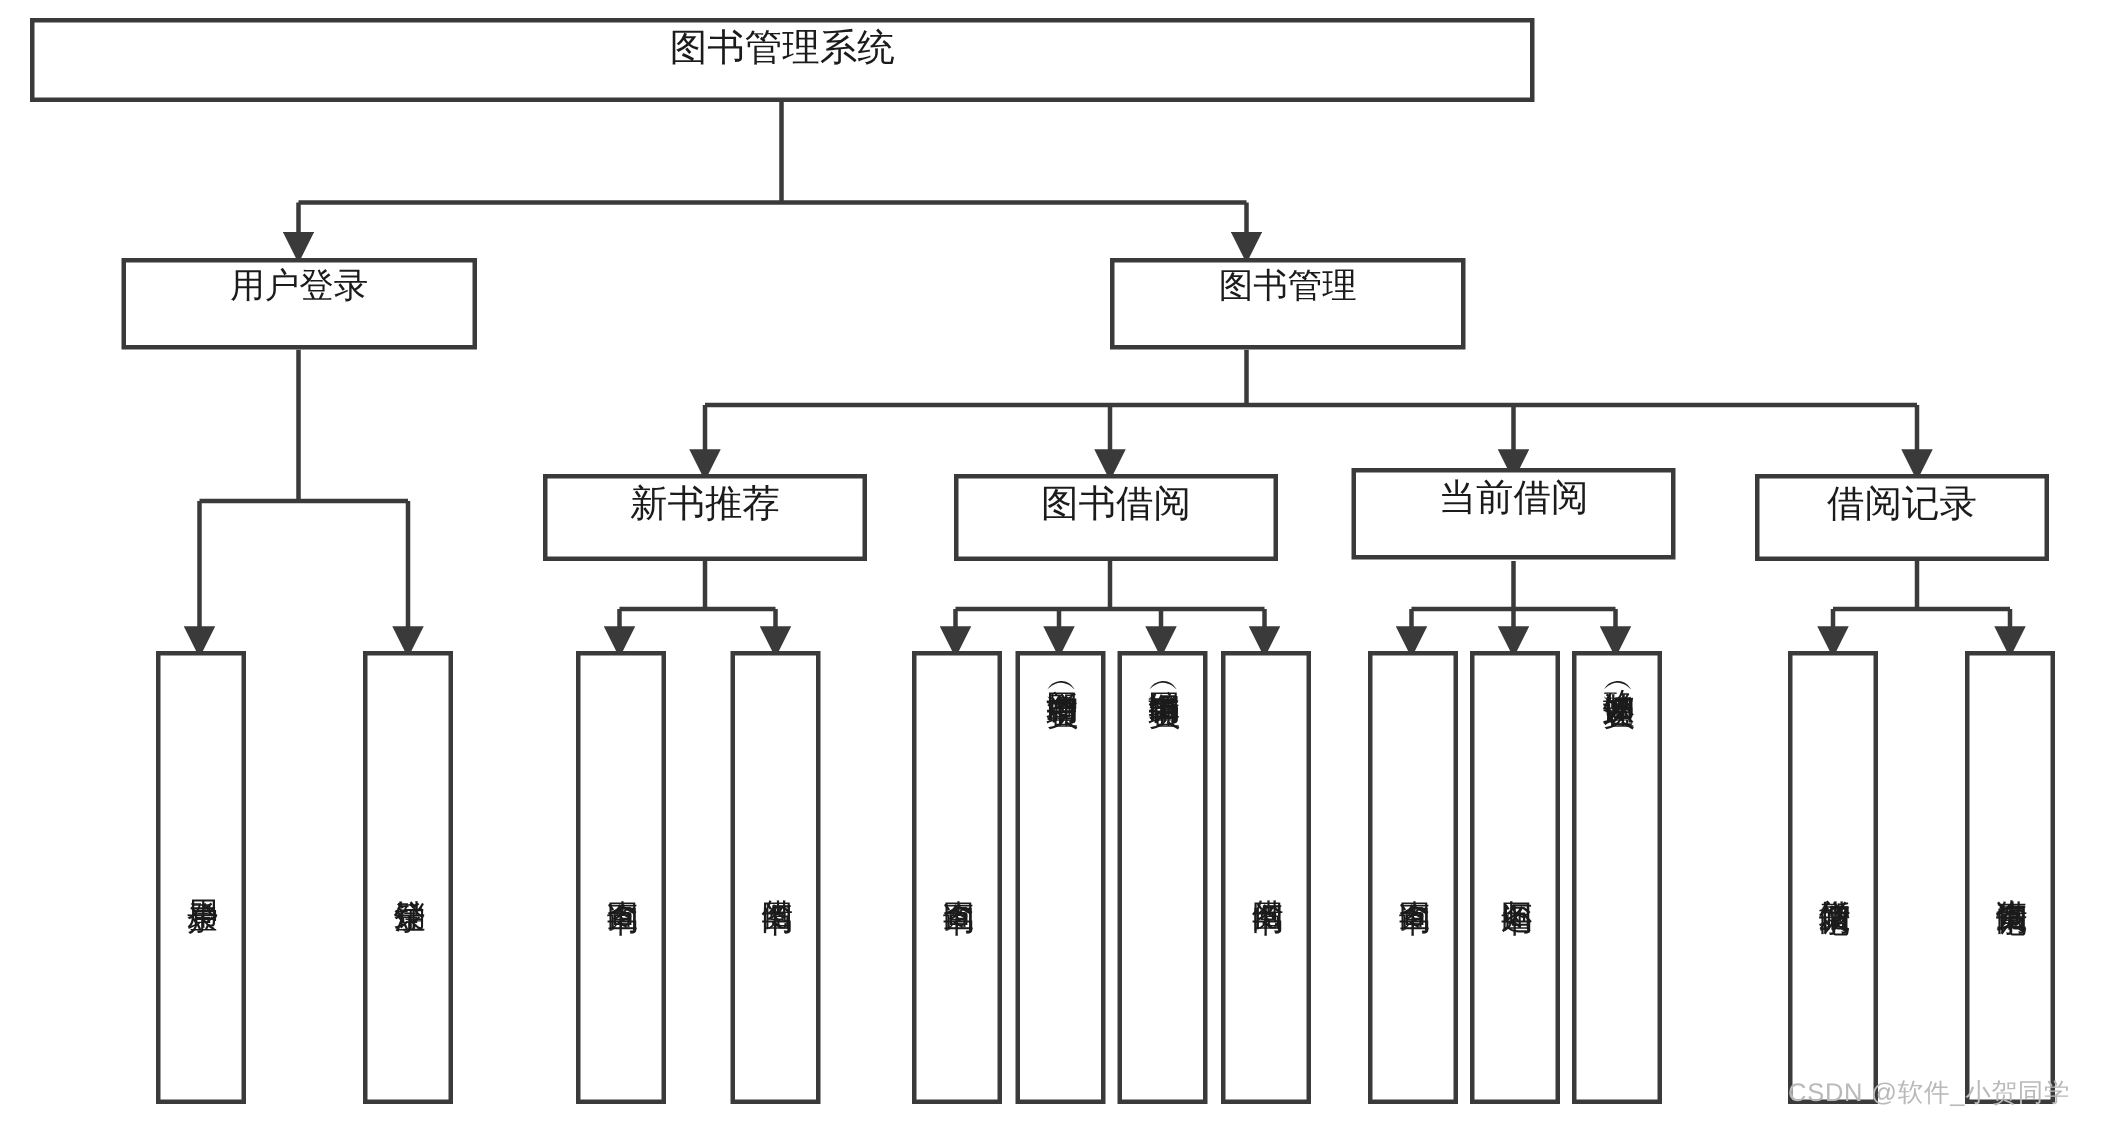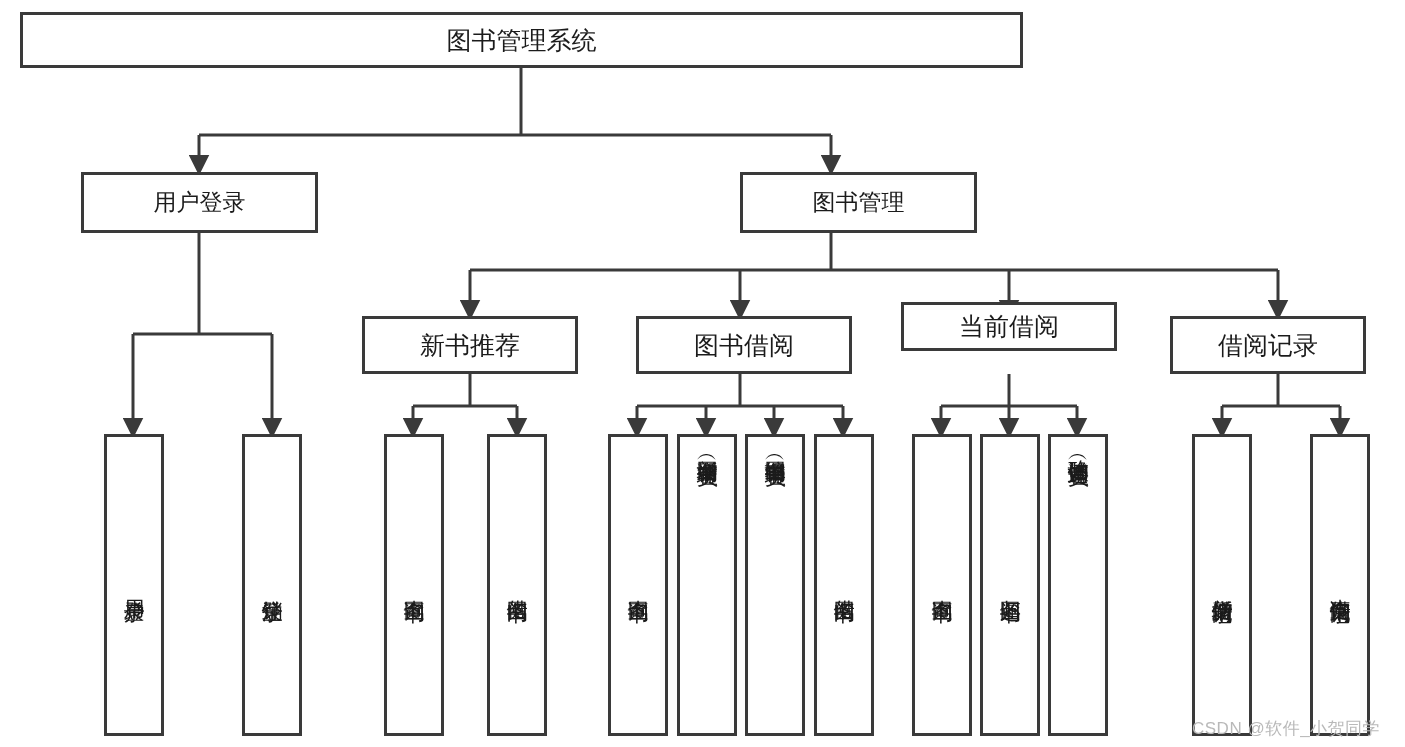--- a/index.html
+++ b/index.html
@@ -25,21 +25,20 @@
     width: 1405px;
     height: 747px;
     pointer-events: none;
   }
   .node {
     position: absolute;
     box-sizing: border-box;
     background: #ffffff;
     border: 3px solid #3a3a3a;
     display: flex;
-    align-items: center;
     justify-content: center;
     color: #1b1b1b;
   }
   .node.root {
     font-size: 25px;
   }
   .node.lvl2 {
     font-size: 23px;
   }
   .node.lvl3 {
@@ -138,21 +137,21 @@
   <div class="node lvl2" style="left:740px; top:172px; width:237px; height:61px;">
     <span>图书管理</span>
   </div>
 
   <div class="node lvl3" style="left:362px; top:316px; width:216px; height:58px;">
     <span>新书推荐</span>
   </div>
   <div class="node lvl3" style="left:636px; top:316px; width:216px; height:58px;">
     <span>图书借阅</span>
   </div>
-  <div class="node lvl3" style="left:901px; top:302px; width:216px; height:49px;">
+  <div class="node lvl3" style="left:901px; top:312px; width:216px; height:61px;">
     <span>当前借阅</span>
   </div>
   <div class="node lvl3" style="left:1170px; top:316px; width:196px; height:58px;">
     <span>借阅记录</span>
   </div>
 
   <div class="node leaf centered" style="left:104px; top:434px; width:60px; height:302px;">
     <span class="vlabel">用户登录</span>
   </div>
   <div class="node leaf centered" style="left:242px; top:434px; width:60px; height:302px;">

